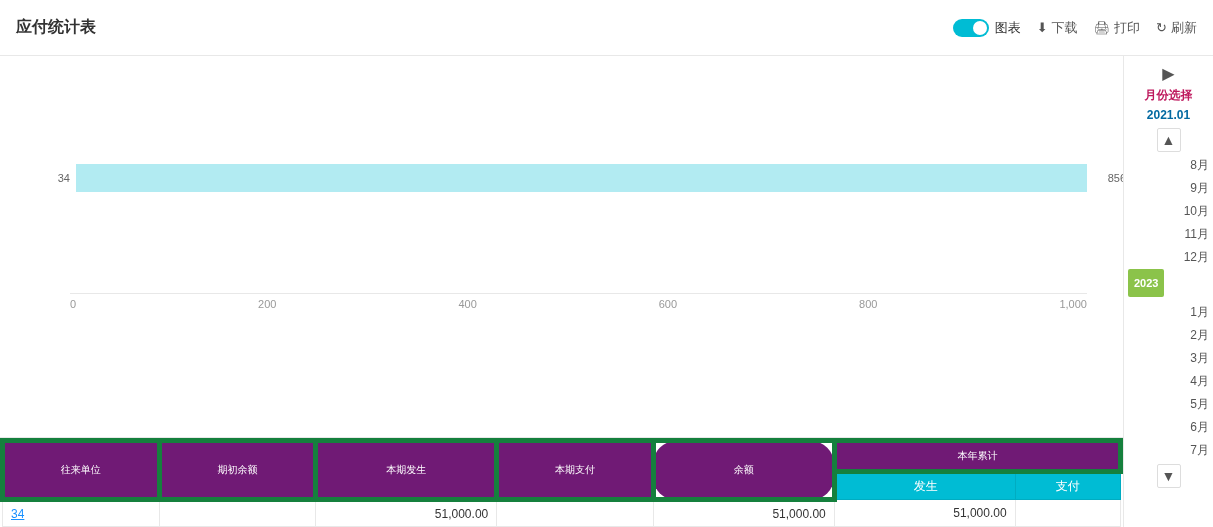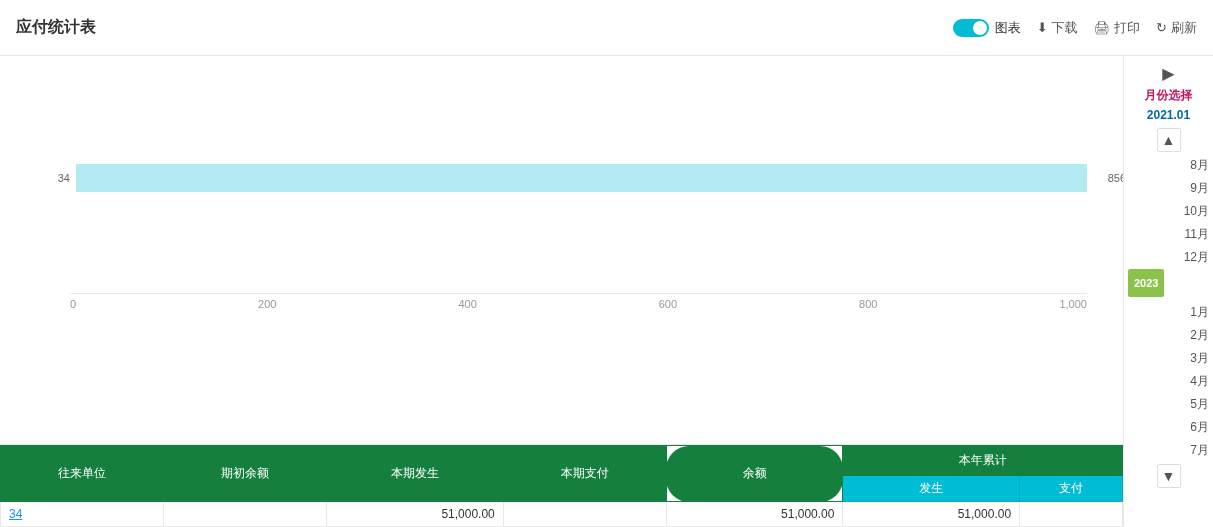--- a/index.html
+++ b/index.html
@@ -31,21 +31,21 @@
     .sort-btn.active { color: #00bcd4; border-bottom: 2px solid #00bcd4; }
     .sort-btn-divider { color: #ccc; }
 
     
     .chart-area { flex: 1; padding: 4px 16px 0; position: relative; min-height: 280px; }
     .chart-inner { position: relative; width: 100%; height: 260px; }
 
     
     .table-section { border-top: 1px solid #e8e8e8; }
     table { width: 100%; border-collapse: collapse; }
-    .table-header-row th { background: #15803d; color: #fff; text-align: center; padding: 6px 8px; font-size: 12px; font-weight: normal; border: 1px solid #15803d; }
+    .table-header-row th { background: #701a75; color: #fff; text-align: center; padding: 6px 8px; font-size: 10px; font-weight: normal; border: 5px solid #15803d; }
     .table-sub-header th { background: #00bcd4; color: #fff; text-align: center; padding: 4px 8px; font-size: 12px; font-weight: normal; border: 1px solid #00acc1; }
     .table-data-row td { padding: 5px 8px; font-size: 12px; border-bottom: 1px solid #e8e8e8; border-right: 1px solid #e8e8e8; }
     .table-data-row td:first-child { border-left: 1px solid #e8e8e8; }
     .td-link { color: #1890ff; text-decoration: underline; cursor: pointer; }
     .td-right { text-align: right; }
 
     
     .sidebar { width: 90px; background: #fff; border-left: 1px solid #e8e8e8; display: flex; flex-direction: column; align-items: center; padding: 8px 4px; overflow-y: auto; }
     .sidebar-title { font-size: 12px; color: #be185d; margin-bottom: 4px; font-weight: bold; }
     .sidebar-year-badge { background: #8bc34a; color: #fff; font-size: 11px; padding: 8px 6px; border-radius: 2px; margin-bottom: 4px; font-weight: bold; }

